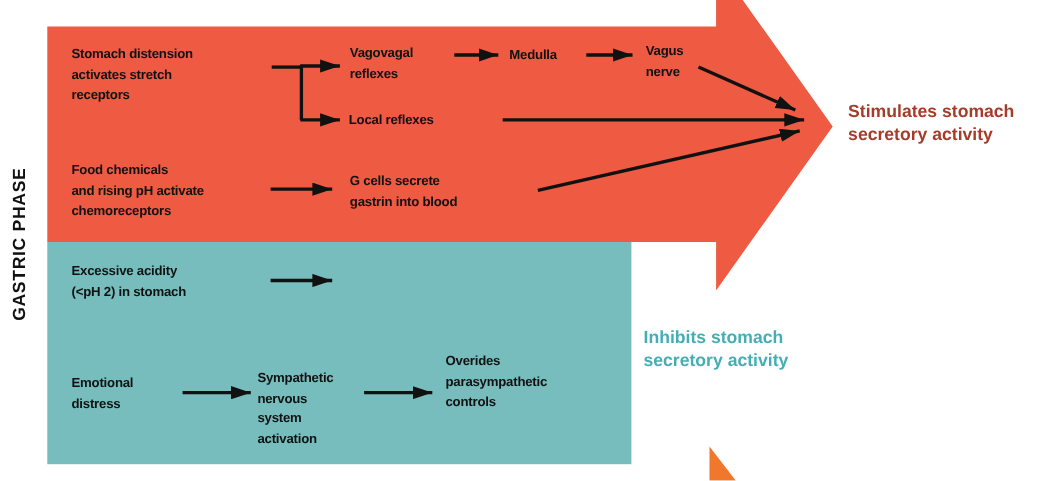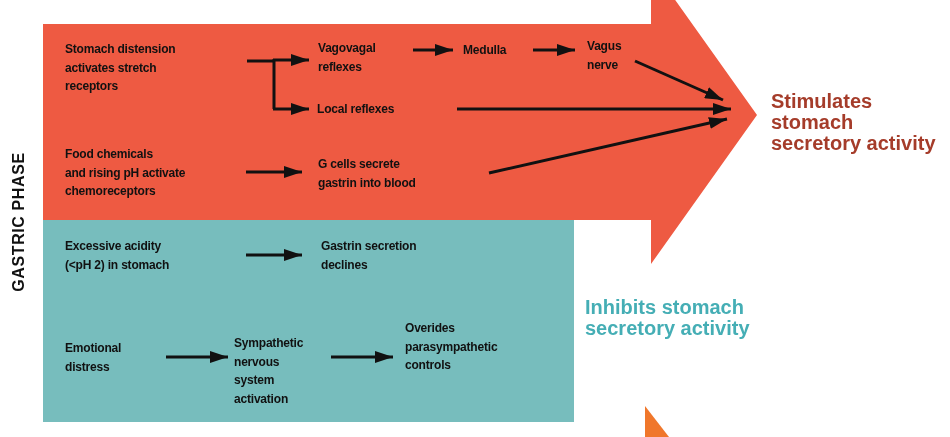--- a/index.html
+++ b/index.html
@@ -7,21 +7,21 @@
     position:relative;width:950px;height:437px;background:#fff;overflow:hidden;
     font-family:"Liberation Sans","DejaVu Sans",sans-serif;
   }
   svg.shapes{position:absolute;left:0;top:0;}
   .lbl{
     position:absolute;
     font-size:12px;line-height:18.5px;font-weight:bold;
     color:#111;white-space:pre-line;letter-spacing:-0.2px;
   }
   .outcome{
-    font-size:20px;line-height:21px;letter-spacing:0;
+    font-size:16px;line-height:21px;letter-spacing:0;
   }
   .phase{
     position:absolute;left:-66px;top:212px;width:170px;height:20px;
     transform:rotate(-90deg);
     font-size:16px;line-height:20px;font-weight:bold;color:#111;
     text-align:center;letter-spacing:0.6px;white-space:nowrap;
   }
 </style>
 </head>
 <body>
@@ -70,22 +70,20 @@
 nerve</div>
   <div class="lbl" style="left:65px;top:145px;">Food chemicals
 and rising pH activate
 chemoreceptors</div>
   <div class="lbl" style="left:317px;top:100px;">Local reflexes</div>
   <div class="lbl" style="left:318px;top:155px;">G cells secrete
 gastrin into blood</div>
 
   <div class="lbl" style="left:65px;top:237px;">Excessive acidity
 (&lt;pH 2) in stomach</div>
-  <div class="lbl" style="left:321px;top:237px;">Gastrin secretion
-declines</div>
   <div class="lbl" style="left:65px;top:339px;">Emotional
 distress</div>
   <div class="lbl" style="left:234px;top:323px;margin-top:11px;">Sympathetic
 nervous
 system
 activation</div>
   <div class="lbl" style="left:405px;top:319px;">Overides
 parasympathetic
 controls</div>
 

